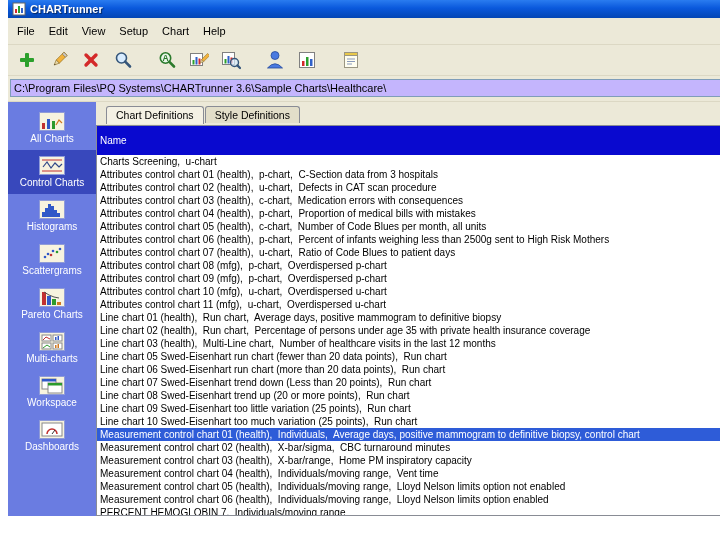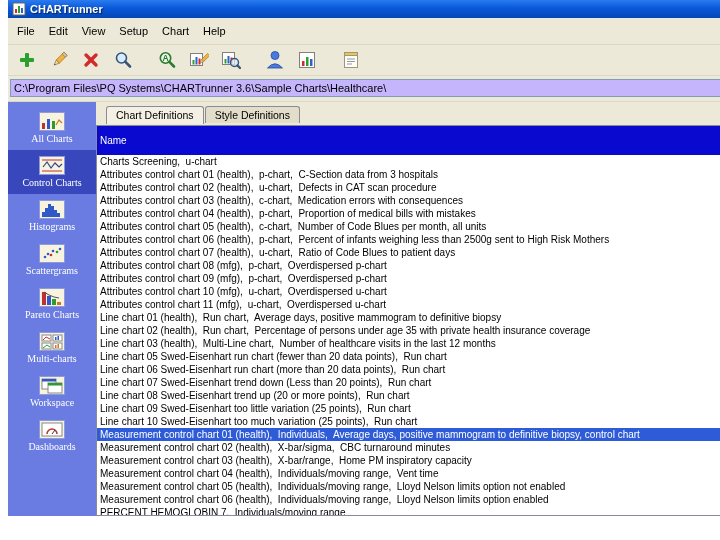--- a/index.html
+++ b/index.html
@@ -11,21 +11,21 @@
   .menubar{height:18px;display:flex;align-items:center;padding:4px 2px;font-size:11px;color:#000;border-bottom:1px solid #dcd8c4;flex:0 0 auto;}
   .menu-item{padding:1px 7px;cursor:default;}
   .toolbar{height:30px;display:flex;align-items:center;gap:4px;padding:0 5px;border-bottom:1px solid #dcd8c4;flex:0 0 auto;}
   .tool-btn{width:28px;height:26px;border:1px solid transparent;background:transparent;display:flex;align-items:center;justify-content:center;padding:0;cursor:pointer;}
   .tool-sep{width:8px;height:1px;display:inline-block;}
   .tool-icon{display:flex;align-items:center;justify-content:center;}
   .pathbar{height:22px;padding:2px 2px 1px;flex:0 0 auto;border-bottom:1px solid #dcd8c4;}
   .path-input{width:100%;height:18px;border:1px solid #7f9db9;background:#c4b5fd;font-family:"Liberation Sans",sans-serif;font-size:11px;padding:0 3px;box-sizing:border-box;}
   .main{flex:1;display:flex;min-height:0;}
   .sidebar{width:88px;background:var(--sidebar-bg,#6a7ce1);flex:0 0 auto;padding-top:4px;display:flex;flex-direction:column;}
-  .side-item{height:44px;display:flex;flex-direction:column;align-items:center;justify-content:center;gap:2px;cursor:pointer;flex:0 0 auto;font-family:Liberation Serif, serif;}
+  .side-item{height:44px;display:flex;flex-direction:column;align-items:center;justify-content:center;gap:2px;cursor:pointer;flex:0 0 auto;}
   .side-item.selected{background:var(--sidebar-selected,#3848bc);}
   .side-icon{display:flex;align-items:center;justify-content:center;}
   .side-label{color:#fff;font-size:10px;line-height:11px;text-align:center;}
   .content{flex:1;display:flex;flex-direction:column;min-width:0;background:var(--chrome-bg,#ece9d8);}
   .tabstrip{height:21px;display:flex;align-items:center;padding:2px 0 0 10px;flex:0 0 auto;}
   .tab{font-size:10.5px;padding:2px 9px;border:1px solid #898c95;border-bottom:none;border-radius:3px 3px 0 0;background:#e2dec9;margin-right:1px;cursor:pointer;position:relative;}
   .tab.active{background:var(--tab-active-bg,#f4f1e4);z-index:2;padding-bottom:3px;}
   .list{flex:1;border:1px solid #898c95;background:#fff;display:flex;flex-direction:column;overflow:hidden;min-height:0;}
   .list-header{height:13px;line-height:13px;background:var(--list-header-bg,#0909cf);color:#fff;font-size:10px;padding:8px 3px;flex:0 0 auto;cursor:pointer;}
   .list-body{flex:1;overflow:hidden;}

